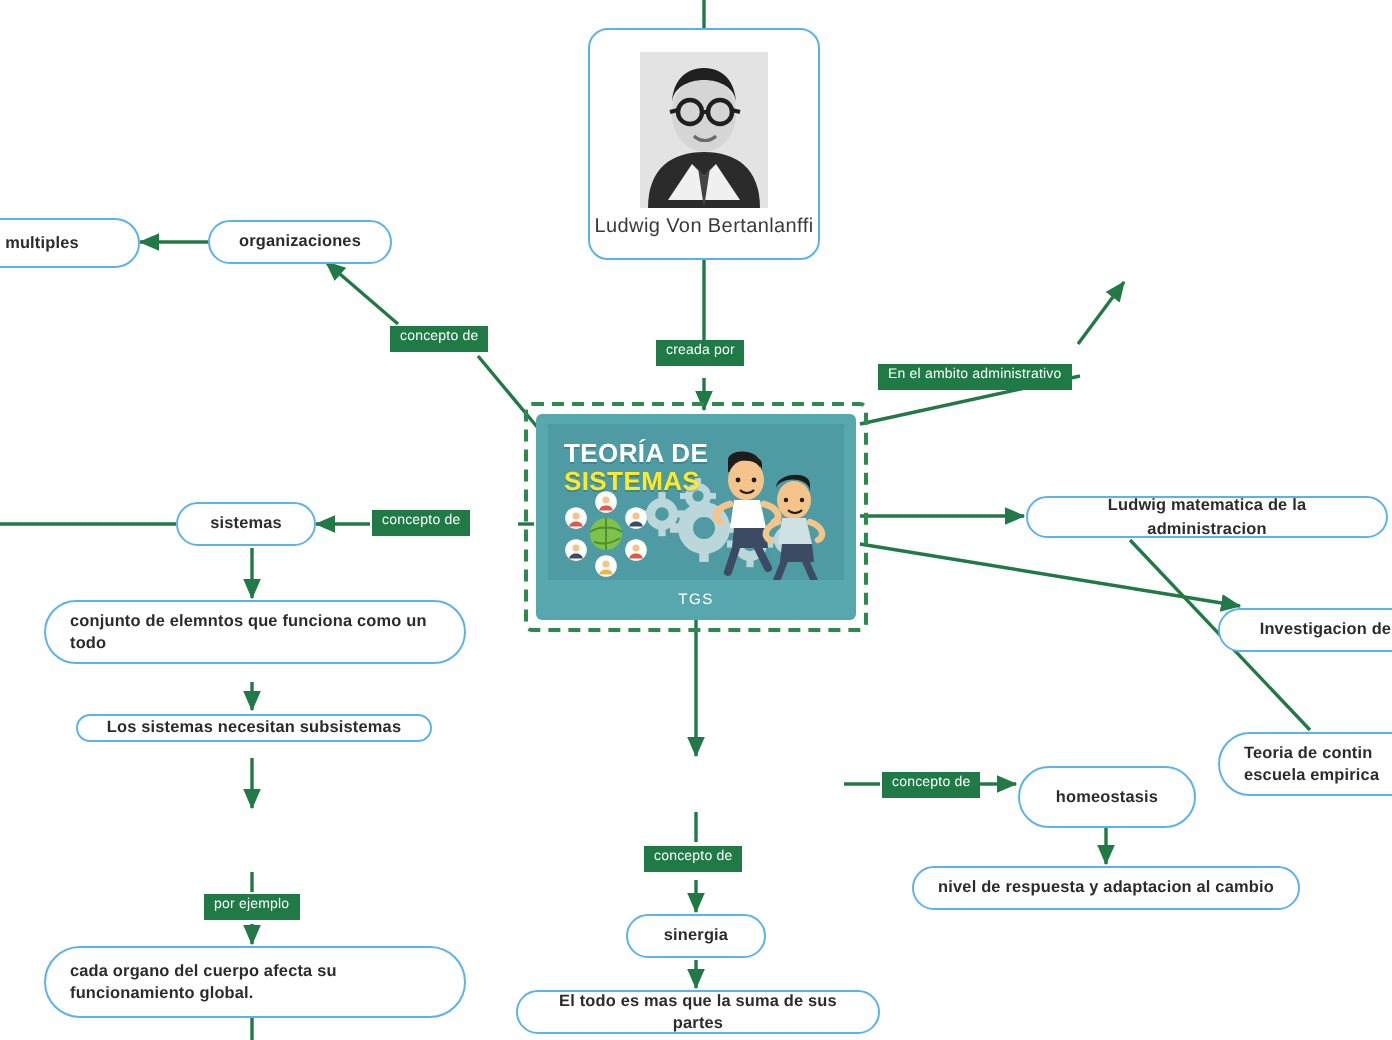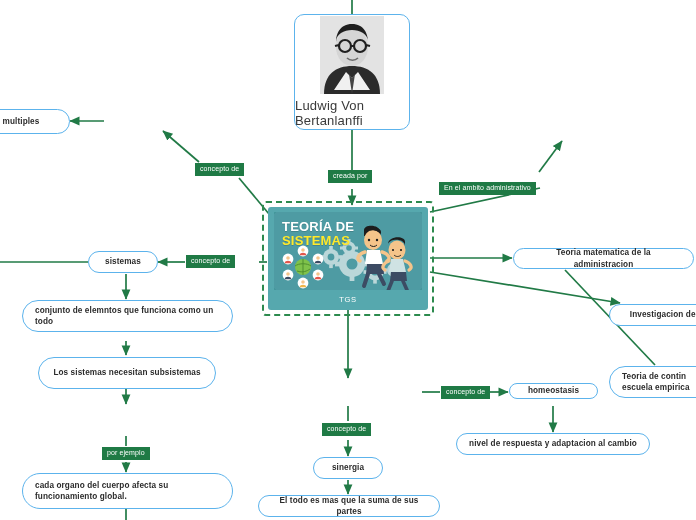--- a/index.html
+++ b/index.html
@@ -147,21 +147,21 @@
   }
   #portrait-photo {
     width: 64px;
     height: 78px;
     background: #d8d8d8;
     position: relative;
     overflow: hidden;
   }
   #portrait-caption {
     margin-top: 4px;
-    font-size: 13px;
+    font-size: 10px;
     color: #3a3a3a;
     letter-spacing: 0.2px;
   }
 </style>
 </head>
 <body>
 
 <div id="canvas">
 
   <svg id="edges" viewBox="0 0 696 520" width="696" height="520">
@@ -350,50 +350,53 @@
         <span class="l2">SISTEMAS</span>
       </div>
     </div>
     <div id="root-caption">TGS</div>
   </div>
 
   <div class="node center-text" style="left:-28px; top:109px; width:98px; height:25px;">
     <span class="node-label">multiples</span>
   </div>
 
+  <div class="node center-text" style="left:104px; top:110px; width:92px; height:22px;">
+    <span class="node-label">organizaciones</span>
+  </div>
 
 
   <div class="node center-text" style="left:88px; top:251px; width:70px; height:22px;">
     <span class="node-label">sistemas</span>
   </div>
 
   <div class="node center-text" style="left:513px; top:248px; width:181px; height:21px;">
-    <span class="node-label">Teoria matematica de la administracion</span>
+    <span class="node-label">Ludwig matematica de la administracion</span>
   </div>
 
   <div class="node" style="left:22px; top:300px; width:211px; height:32px;">
     <span class="node-label">conjunto de elemntos que funciona como un todo</span>
   </div>
 
   <div class="node center-text" style="left:609px; top:304px; width:120px; height:22px;">
     <span class="node-label">Investigacion de op</span>
   </div>
 
-  <div class="node center-text" style="left:38px; top:357px; width:178px; height:32px;">
+  <div class="node center-text" style="left:38px; top:357px; width:178px; height:14px;">
     <span class="node-label">Los sistemas necesitan subsistemas</span>
   </div>
 
   <div class="node" style="left:609px; top:366px; width:125px; height:32px; white-space:pre-line;">
     <span class="node-label">Teoria de contin
 escuela empirica</span>
   </div>
 
 
 
-  <div class="node center-text" style="left:509px; top:383px; width:89px; height:16px;">
+  <div class="node center-text" style="left:509px; top:383px; width:89px; height:31px;">
     <span class="node-label">homeostasis</span>
   </div>
 
   <div class="node" style="left:22px; top:473px; width:211px; height:36px;">
     <span class="node-label">cada organo del cuerpo afecta su funcionamiento global.</span>
   </div>
 
   <div class="node center-text" style="left:313px; top:457px; width:70px; height:22px;">
     <span class="node-label">sinergia</span>
   </div>

